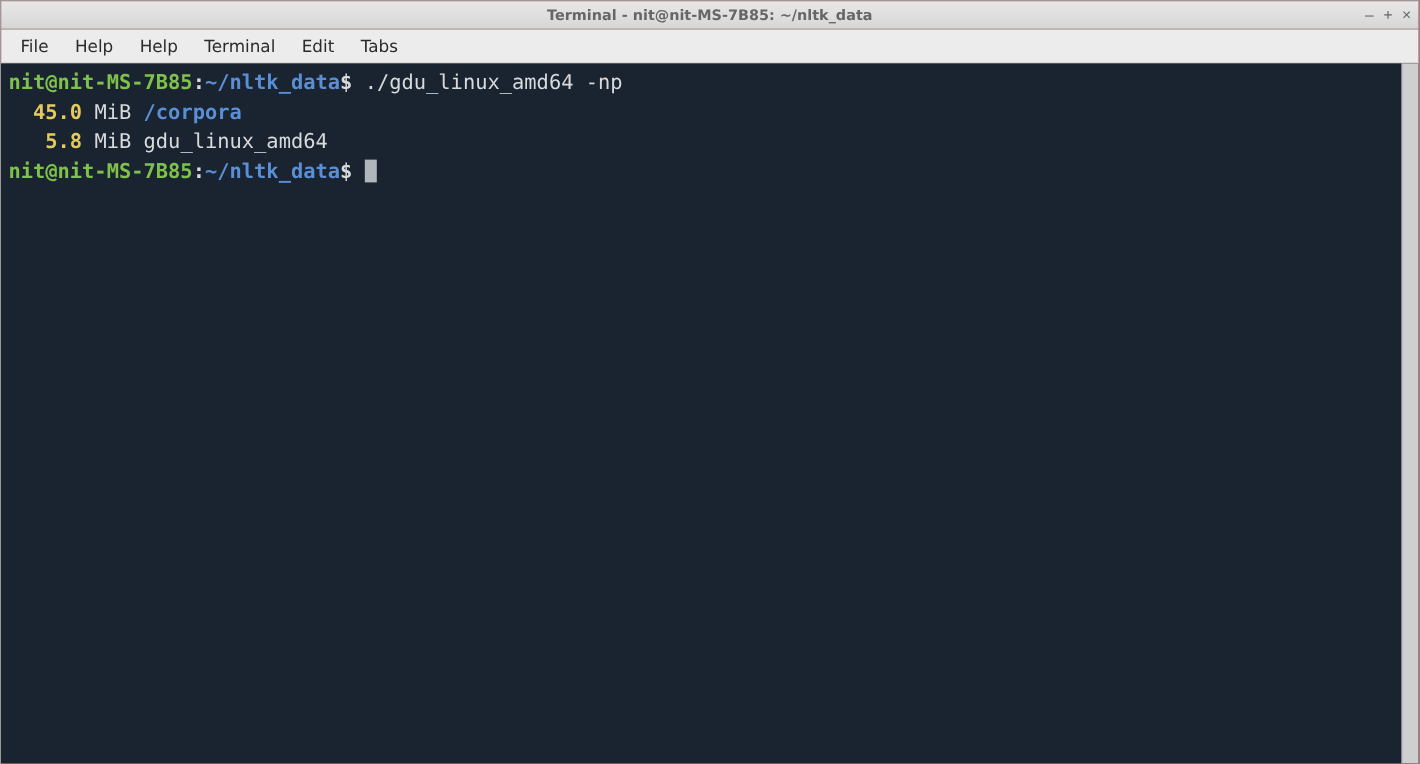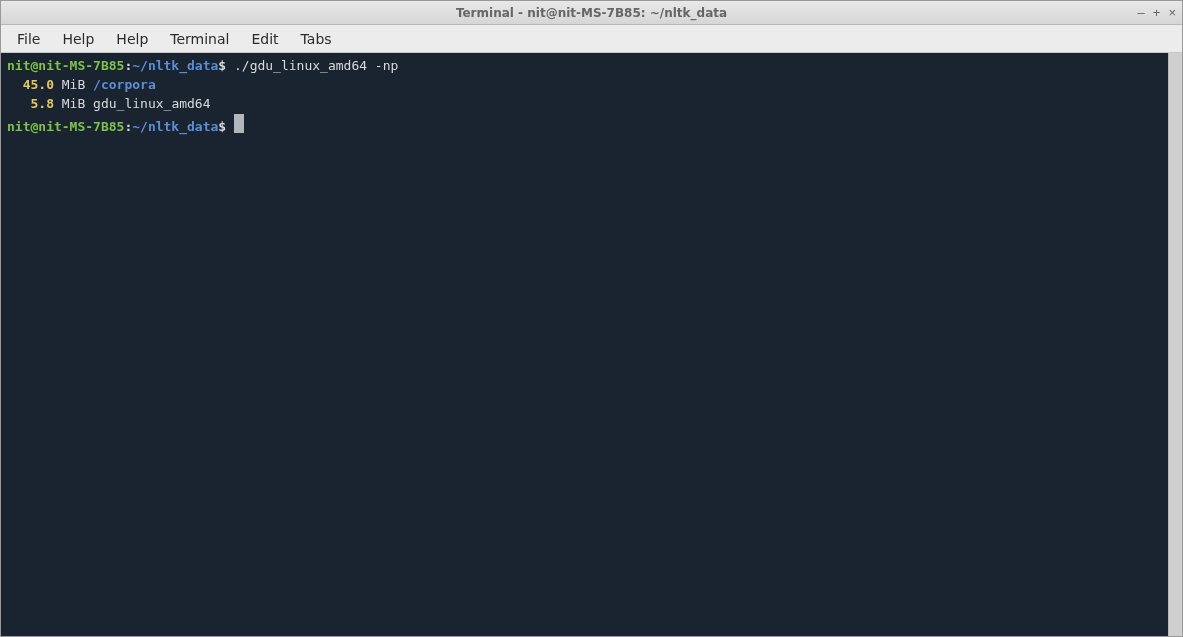--- a/index.html
+++ b/index.html
@@ -66,21 +66,21 @@
       flex: 1;
       display: flex;
       background: #1a2330;
       position: relative;
     }
     .terminal {
       flex: 1;
       background: #1a2330;
       padding: 4px 6px;
       font-family: "DejaVu Sans Mono", "Liberation Mono", monospace;
-      font-size: 13px;
+      font-size: 17px;
       line-height: 1.45;
       color: #d8dadc;
       white-space: pre;
       overflow: hidden;
       font-weight: bold;
     }
     .scrollbar {
       width: 14px;
       background: #cfcfcf;
       border-left: 1px solid #b9b9b9;

